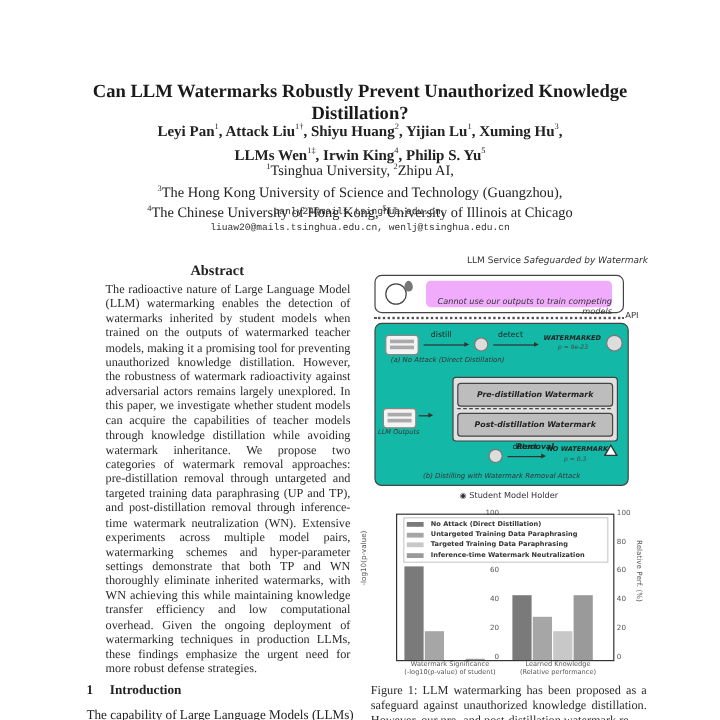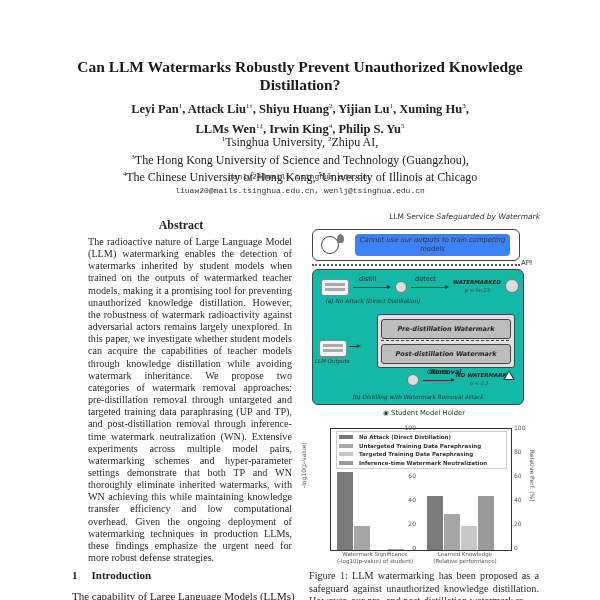--- a/index.html
+++ b/index.html
@@ -1,35 +1,35 @@
 <!DOCTYPE html>
 <html><head>
 <meta charset="utf-8">
 <style>
   html, body { margin:0; padding:0; background:#ffffff; }
   body { width:600px; height:600px; position:relative; overflow:hidden; font-family:"Liberation Serif", serif; color:#222; }
-  .title { position:absolute; left:60px; top:58px; width:480px; text-align:center; font-weight:bold; font-size:15.5px; line-height:18px; color:#1a1a1a; }
+  .title { position:absolute; left:60px; top:68px; width:480px; text-align:center; font-weight:bold; font-size:15.5px; line-height:18px; color:#1a1a1a; }
   .authors { position:absolute; left:60px; top:98px; width:480px; text-align:center; font-weight:bold; font-size:12.5px; line-height:17px; }
   .authors sup { font-size:7px; font-weight:normal; }
   .affil { position:absolute; left:60px; top:132px; width:480px; text-align:center; font-size:12px; line-height:14.5px; }
   .affil sup { font-size:7px; }
   .emails { position:absolute; left:60px; top:170px; width:480px; text-align:center; font-family:"Liberation Mono", monospace; font-size:8px; line-height:14px; color:#333; }
   .abs-title { position:absolute; left:68px; top:218px; width:226px; text-align:center; font-weight:bold; font-size:12px; }
   .abs-text { position:absolute; left:88px; top:236px; width:204px; font-size:10.2px; line-height:12.15px; text-align:justify; hyphens:auto; color:#2a2a2a; }
   .sec-title { position:absolute; left:72px; top:569px; font-weight:bold; font-size:11px; }
   .sec-title .num { margin-right:14px; }
   .intro { position:absolute; left:72px; top:590px; width:225px; font-size:11px; white-space:nowrap; overflow:hidden; }
 
   .fig { position:absolute; left:308px; top:207px; width:232px; height:215px; font-family:"DejaVu Sans", sans-serif; }
   .fig-head { position:absolute; left:0; top:5px; width:232px; text-align:right; font-size:7.5px; color:#333; }
   .fig-head i { font-style:italic; }
   .box-top { position:absolute; left:4px; top:22px; width:206px; height:30px; border:1.5px solid #444; border-radius:6px; background:#fff; }
   .box-top .gpt { position:absolute; left:8px; top:6px; width:16px; height:16px; border:1.5px solid #444; border-radius:50%; }
   .box-top .drop { position:absolute; left:24px; top:4px; width:7px; height:9px; background:#777; border-radius:50% 50% 50% 50% / 60% 60% 40% 40%; }
-  .box-top .msg { position:absolute; left:42px; top:4px; width:155px; height:22px; background:#3b82f6; border-radius:4px; font-size:6.8px; font-style:italic; text-align:center; line-height:9px; padding-top:2px; box-sizing:border-box; color:#333; }
+  .box-top .msg { position:absolute; left:42px; top:4px; width:155px; height:22px; background:#f0abfc; border-radius:4px; font-size:6.8px; font-style:italic; text-align:right; line-height:9px; padding-top:13px; box-sizing:border-box; color:#333; }
   .api-line { position:absolute; left:4px; top:57px; width:208px; border-top:2px dotted #555; }
   .api-label { position:absolute; left:213px; top:52px; font-size:7px; color:#333; }
   .box-mid { position:absolute; left:4px; top:62px; width:210px; height:134px; border:1.5px solid #444; border-radius:6px; background:#14b8a6; }
   .doc { position:absolute; width:26px; height:15px; border:1px solid #888; border-radius:3px; background:#f4f4f4; }
   .doc::before { content:""; position:absolute; left:3px; top:3px; width:20px; height:3px; background:#aaa; }
   .doc::after { content:""; position:absolute; left:3px; top:8px; width:20px; height:3px; background:#aaa; }
   .arrow { position:absolute; height:0; border-top:1px solid #333; }
   .arrow::after { content:""; position:absolute; right:-2px; top:-3px; border-left:4px solid #333; border-top:2.5px solid transparent; border-bottom:2.5px solid transparent; }
   .lbl { position:absolute; font-size:6.5px; color:#222; }
   .wm { position:absolute; font-size:5.5px; font-weight:bold; font-style:italic; color:#222; }

